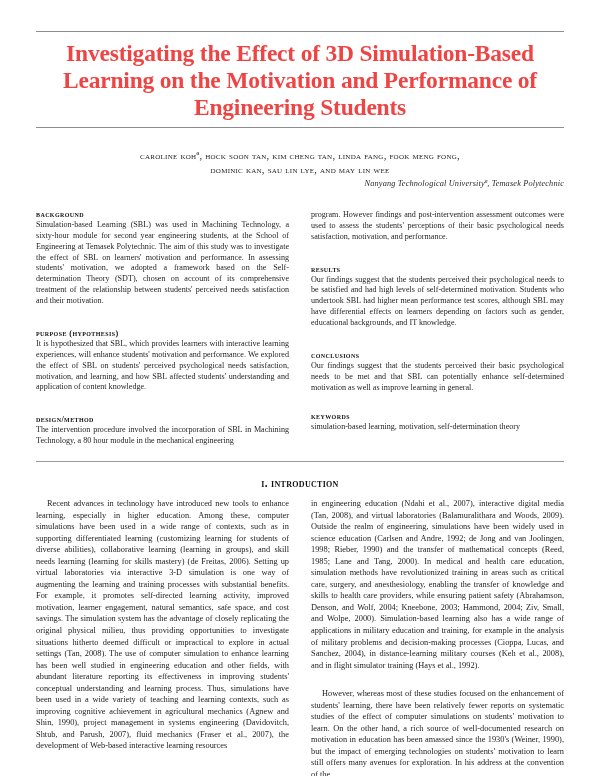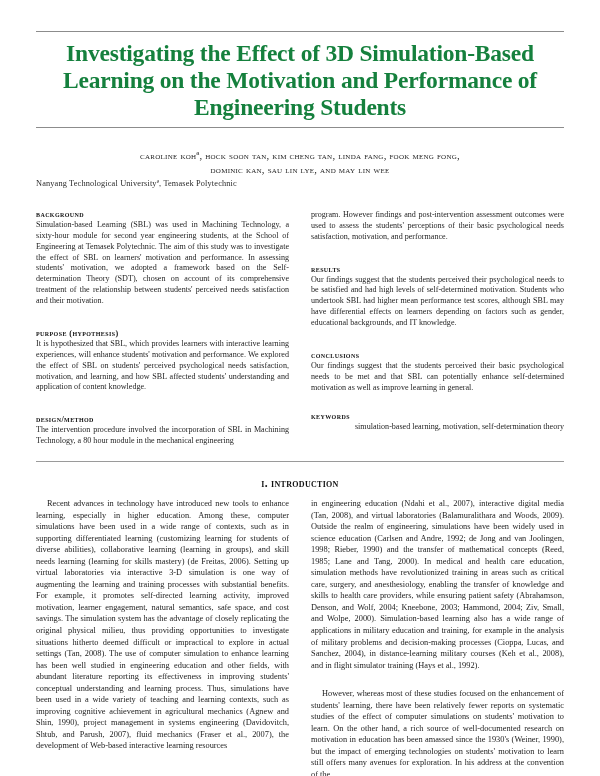--- a/index.html
+++ b/index.html
@@ -35,37 +35,38 @@
     margin: 7px 0 0 0;
   }
   .title {
     font-family: "Liberation Serif", "DejaVu Serif", serif;
     font-weight: bold;
     font-size: 23.5px;
     line-height: 1.14;
     text-align: center;
     letter-spacing: -0.2px;
     margin: 8px 0 0 0;
-    color: #15803d;
+    color: #ef4444;
   }
 
   
   .authors {
     text-align: center;
     margin-top: 21px;
     font-size: 10.6px;
     line-height: 1.30;
     letter-spacing: 0.25px;
     color: #232323;
     font-variant: small-caps;
     text-transform: lowercase;
   }
   .authors .ln { display: block; }
   .affil {
-    text-align: left;
+    text-align: right;
+    font-style: italic;
     font-size: 8.3px;
     letter-spacing: 0.15px;
     margin-top: 2px;
     color: #2a2a2a;
   }
 
   
   .abstract {
     display: flex;
     gap: 22px;
@@ -84,21 +85,21 @@
   .abs-head.spaced { margin-top: 22px; }
   .abs-head.spaced-lg { margin-top: 18px; }
   .abs-p {
     font-size: 8.1px;
     line-height: 1.345;
     text-align: justify;
     margin: 0;
     color: #1e1e1e;
     hyphens: none;
   }
-  .abs-p.kw { text-align: right; }
+  .abs-p.kw { text-align: left; }
 
   .rule-mid {
     height: 1px;
     background: #9a9a9a;
     margin-top: 14px;
   }
 
   
   .section-title {
     text-align: center;

